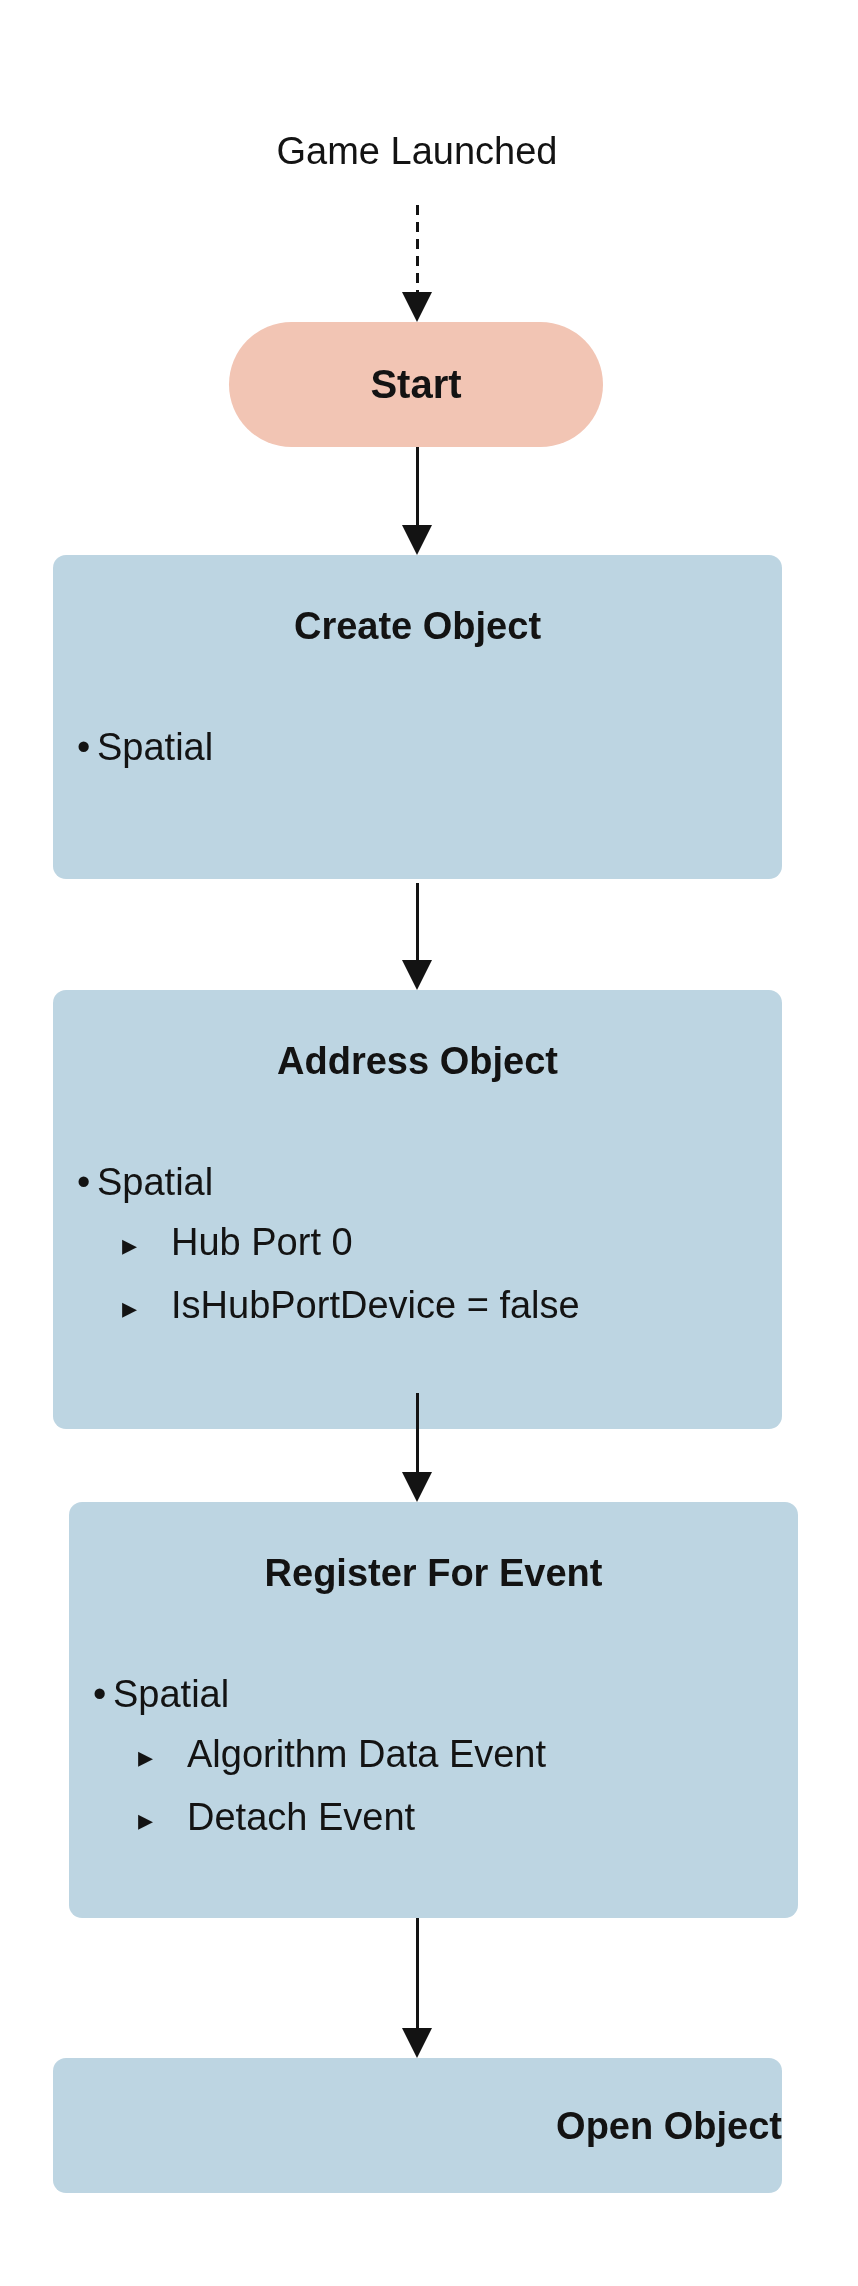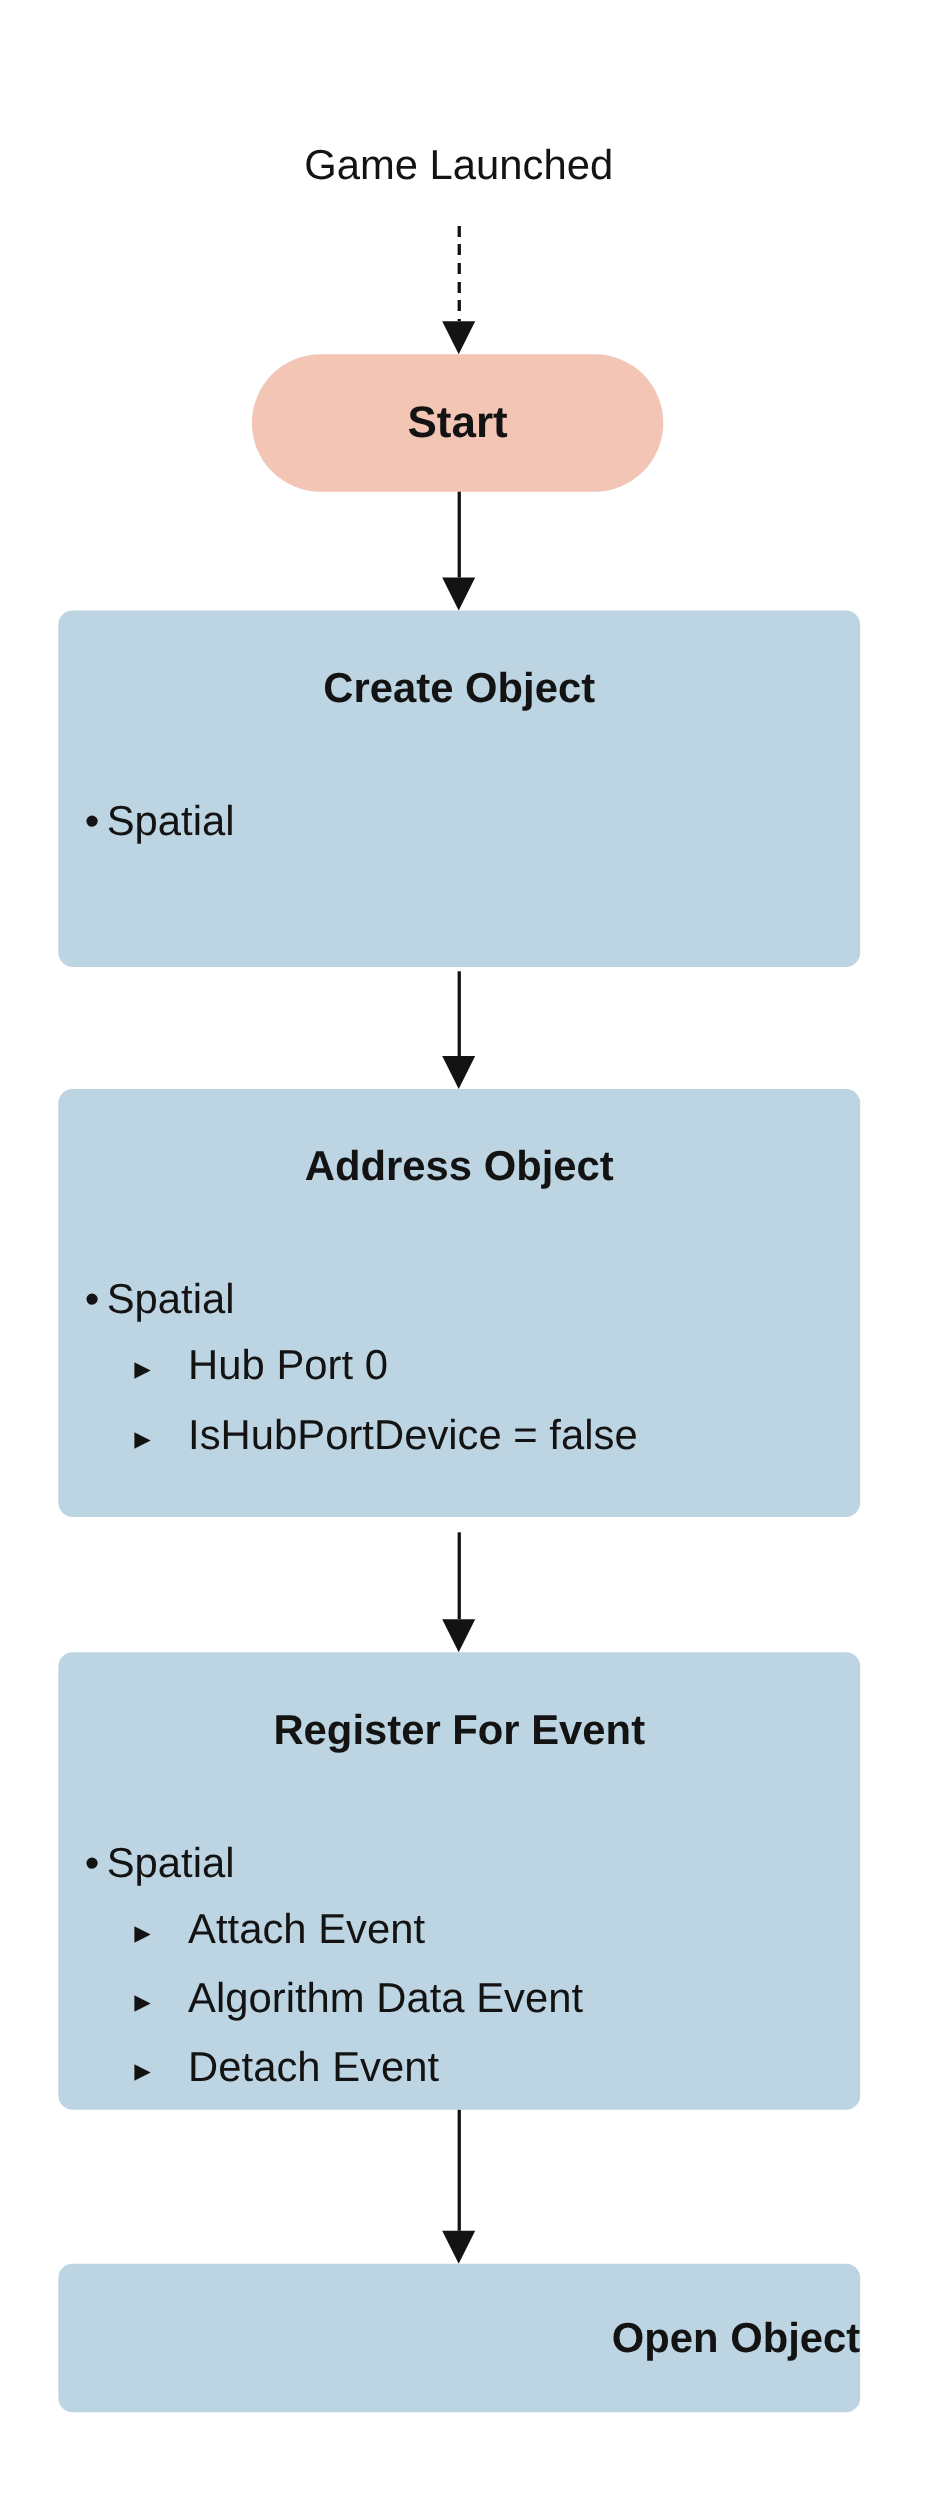--- a/index.html
+++ b/index.html
@@ -136,48 +136,45 @@
         <span class="marker-1">•</span><span>Spatial</span>
       </div>
     </div>
   </div>
 
   <div class="edge" style="top:883px; height:107px;">
     <div class="shaft"></div>
     <div class="head"></div>
   </div>
 
-  <div class="node-box" style="top:990px; height:389px;">
+  <div class="node-box" style="top:990px; height:439px;">
     <div class="node-title">Address Object</div>
     <div class="items">
       <div class="item l1">
         <span class="marker-1">•</span><span>Spatial</span>
       </div>
       <div class="item l2">
         <span class="marker-2">▸</span><span>Hub Port 0</span>
       </div>
       <div class="item l2">
         <span class="marker-2">▸</span><span>IsHubPortDevice = false</span>
       </div>
     </div>
   </div>
 
   <div class="edge" style="top:1393px; height:109px;">
     <div class="shaft"></div>
     <div class="head"></div>
   </div>
 
-  <div class="node-box" style="top:1502px; height:416px;">
+  <div class="node-box" style="top:1502px; height:416px;margin-left:16px;">
     <div class="node-title">Register For Event</div>
     <div class="items">
       <div class="item l1">
         <span class="marker-1">•</span><span>Spatial</span>
-      </div>
-      <div class="item l2">
-        <span class="marker-2">▸</span><span>Attach Event</span>
       </div>
       <div class="item l2">
         <span class="marker-2">▸</span><span>Algorithm Data Event</span>
       </div>
       <div class="item l2">
         <span class="marker-2">▸</span><span>Detach Event</span>
       </div>
     </div>
   </div>
 

